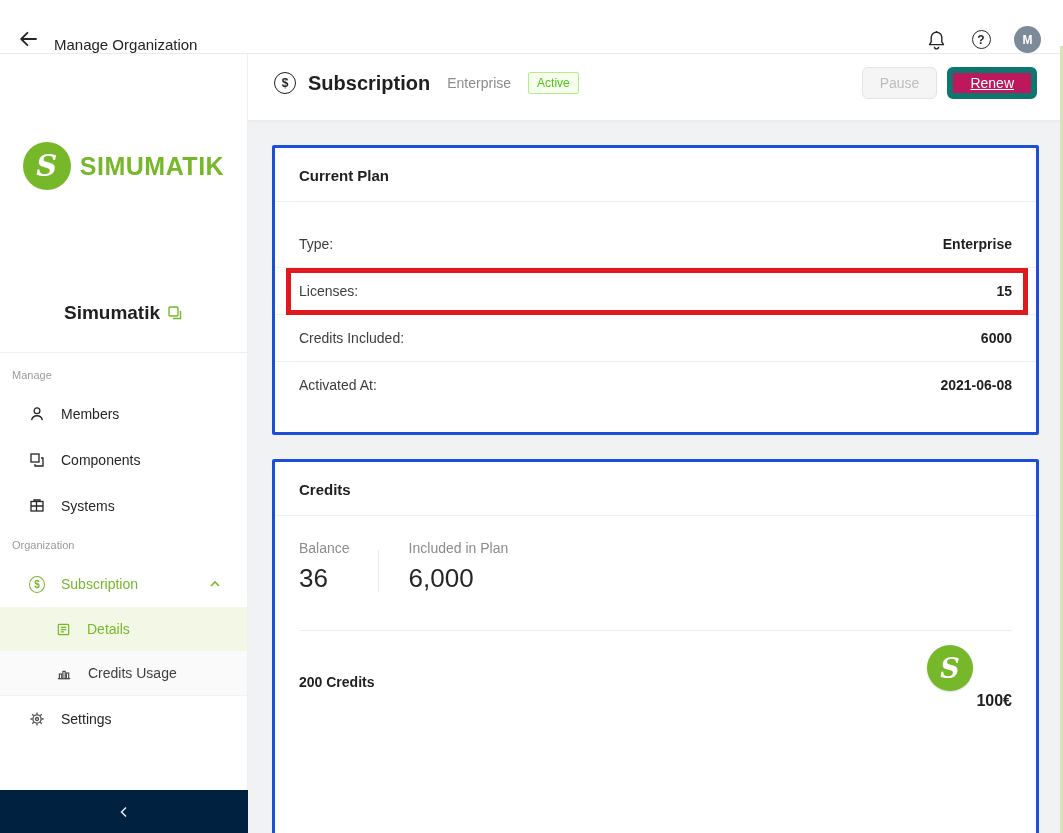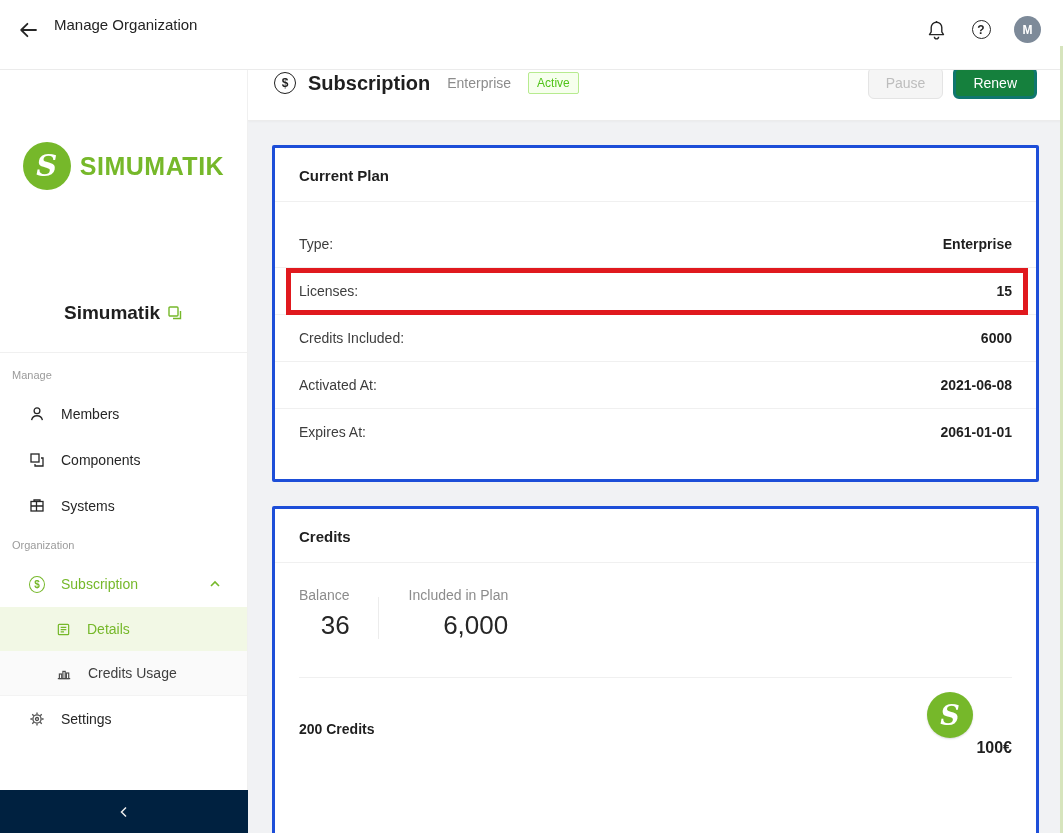--- a/index.html
+++ b/index.html
@@ -5,22 +5,22 @@
   * { box-sizing: border-box; }
   html,body { margin:0; padding:0; }
   body {
     width:1063px; height:833px; position:relative; overflow:hidden;
     font-family:"Liberation Sans", sans-serif; background:#fff; color:#262626;
   }
   svg { display:block; }
 
   
   .topbar {
-    position:absolute; top:16px; left:0; right:0; height:54px; background:#fff;
-    border-bottom:1px solid #ebebeb; display:flex; align-items:flex-start;
+    position:absolute; top:0; left:0; right:0; height:54px; background:#fff;
+    border-bottom:1px solid #ebebeb; display:flex; align-items:flex-end;
     padding:0 14px; z-index:10;
   }
   .back-btn { width:28px; height:28px; display:flex; align-items:center; justify-content:center; cursor:pointer; }
   .topbar-title { font-size:15px; color:#242424; margin-left:12px; }
   .topbar-right { margin-left:auto; display:flex; align-items:center; gap:21px; padding-right:8px; }
   .icon-btn { width:24px; height:24px; display:flex; align-items:center; justify-content:center; cursor:pointer; }
   .help-circle {
     width:19px; height:19px; border:1.5px solid #262626; border-radius:50%;
     display:flex; align-items:center; justify-content:center; font-size:12px; font-weight:700; color:#262626;
   }
@@ -83,41 +83,41 @@
   }
   .hdr-title { font-size:20px; font-weight:700; color:#1f1f1f; margin:0 0 0 12px; }
   .hdr-plan { margin-left:17px; font-size:14px; color:#8c8c8c; }
   .badge {
     margin-left:17px; font-size:12px; color:#52c41a; background:#f6ffed;
     border:1px solid #b7eb8f; border-radius:2px; padding:2px 8px; line-height:16px;
   }
   .hdr-buttons { margin-left:auto; display:flex; gap:10px; }
   .btn { height:32px; padding:0 17px; font-size:14px; border-radius:6px; cursor:pointer; font-family:inherit; }
   .btn-pause { background:#f5f5f5; border:1px solid #e4e4e4; color:#bdbdbd; cursor:not-allowed; }
-  .btn-renew { background:#15803d; border:3px solid #0f766e; color:#fff; }
+  .btn-renew { background:#be185d; border:6px solid #0f766e; color:#fff;text-decoration:underline; }
 
   .content { padding:24px; }
   .card { background:#fff; border:3px solid #1d4ed8; border-radius:2px; }
   .card-title { padding:19px 24px 17px; font-size:15px; font-weight:700; color:#1f1f1f; border-bottom:1px solid #f0f0f0; }
 
   .plan-rows { padding:18px 0 24px; }
   .plan-row {
     height:47px; display:flex; align-items:center; justify-content:space-between;
     padding:0 24px; position:relative;
   }
   .plan-row + .plan-row { border-top:1px solid #f0f0f0; }
   .plan-label { font-size:14px; color:#3d3d3d; }
   .plan-value { font-size:14px; font-weight:700; color:#1f1f1f; }
   .annotation-box {
     position:absolute; left:11px; right:8px; top:0; bottom:-1px;
     border:5px solid #e0191e; pointer-events:none; z-index:3;
   }
 
   .card.credits { margin-top:24px; min-height:400px; }
-  .stats { display:flex; align-items:flex-start; padding:24px 24px 36px;text-align:right; }
+  .stats { display:flex; align-items:flex-start; padding:24px 24px 36px; }
   .stat-label { font-size:14px; color:#8c8c8c; }
   .stat-value { font-size:26px; color:#262626; margin-top:7px; }
   .stat-sep { width:1px; height:42px; background:#ececec; margin:10px 30px 0 28px; }
   .credits-divider { height:1px; background:#f0f0f0; margin:0 24px; }
   .note { padding:30px 24px 0; font-size:14px; color:#1f1f1f; }
   .note a { color:#76b82a; text-decoration:none; cursor:pointer; }
   .offer { display:flex; justify-content:space-between; align-items:flex-end; padding:14px 24px 24px; }
   .offer-label { font-size:14px; font-weight:700; color:#1f1f1f; margin-bottom:20px; }
   .offer-right { display:flex; flex-direction:column; align-items:flex-end; }
   .credit-coin {
@@ -288,24 +288,20 @@
           <div class="annotation-box"></div>
         </div>
         <div class="plan-row">
           <span class="plan-label">Credits Included:</span>
           <span class="plan-value">6000</span>
         </div>
         <div class="plan-row">
           <span class="plan-label">Activated At:</span>
           <span class="plan-value">2021-06-08</span>
         </div>
-        <div class="plan-row">
-          <span class="plan-label">Expires At:</span>
-          <span class="plan-value">2061-01-01</span>
-        </div>
       </div>
     </section>
 
     <section class="card credits">
       <div class="card-title">Credits</div>
       <div class="stats">
         <div class="stat">
           <div class="stat-label">Balance</div>
           <div class="stat-value">36</div>
         </div>

